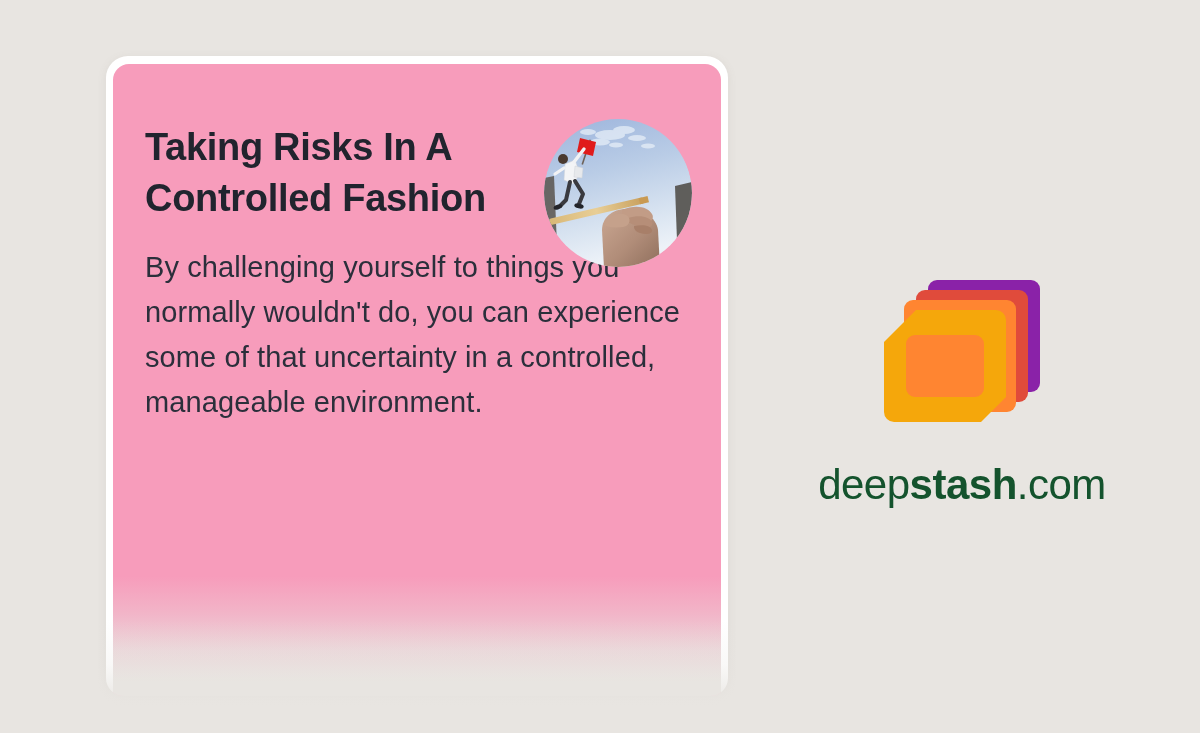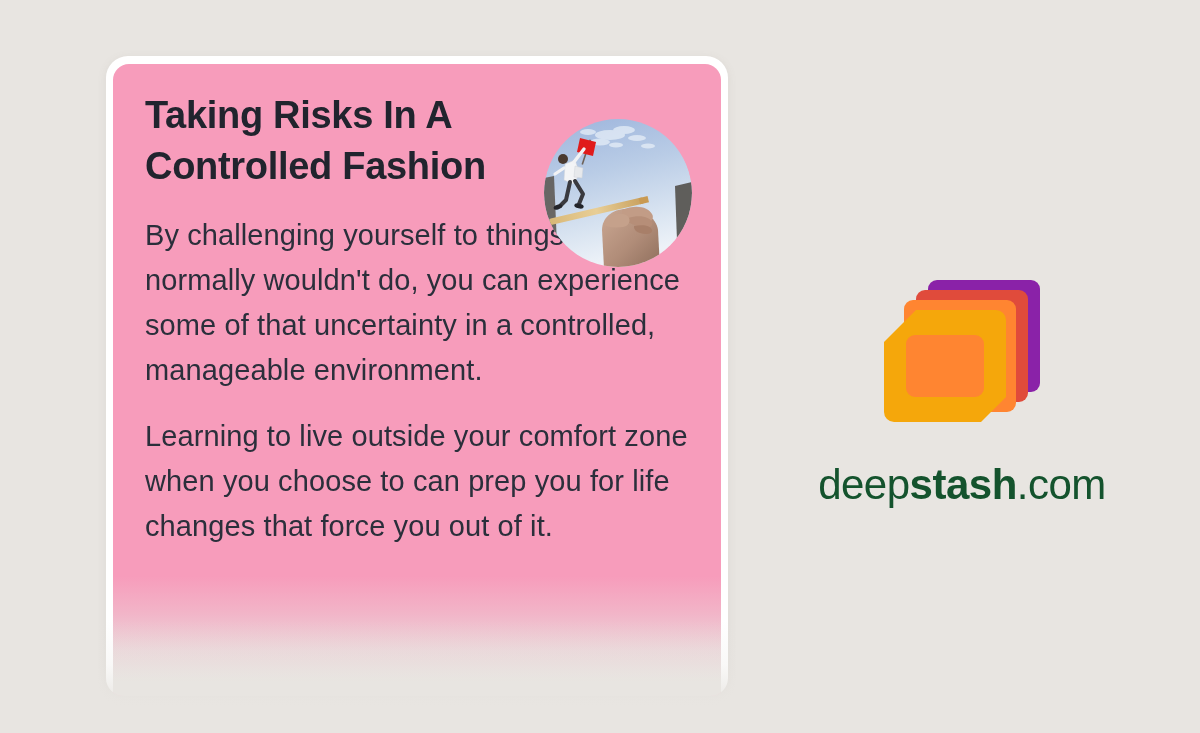--- a/index.html
+++ b/index.html
@@ -29,21 +29,21 @@
     box-sizing: border-box;
     padding: 8px 7px 0 7px;
   }
   #card-inner {
     position: relative;
     width: 100%;
     height: 100%;
     background: #F79CBB;
     border-radius: 16px 16px 0 0;
     box-sizing: border-box;
-    padding: 26px 32px 0 32px;
+    padding: 58px 32px 0 32px;
     overflow: hidden;
   }
 
   
   #card-fade {
     position: absolute;
     left: 0;
     right: 0;
     bottom: 0;
     height: 120px;
@@ -219,21 +219,20 @@
             <path d="M84 100 C96 96 106 99 108 104 C110 109 103 111 96 109 C90 107 86 105 84 104 Z" fill="#B68E78"></path>
             <path d="M90 108 C100 106 107 108 108 112 C109 116 102 117 96 115 C92 114 90 111 90 109 Z" fill="#A87F69"></path>
             <path d="M60 104 C66 96 76 94 82 97 C88 100 86 108 79 109 C70 110 63 109 60 107 Z" fill="#C5A18B"></path>
           </g>
         </g>
       </svg>
     </div>
 
     <p id="para-1" class="card-para">By challenging yourself to things you normally wouldn't do, you can experience some of that uncertainty in a controlled, manageable environment.</p>
 
-    <p id="para-2" class="card-para">Learning to live outside your comfort zone when you choose to can prep you for life changes that force you out of it.</p>
 
     <div id="card-fade"></div>
   </div>
 </div>
 <div id="outer-fade"></div>
 
 <div id="brand">
 
   <svg id="brand-logo" viewBox="0 0 300 175" xmlns="http://www.w3.org/2000/svg" aria-hidden="true">
 

